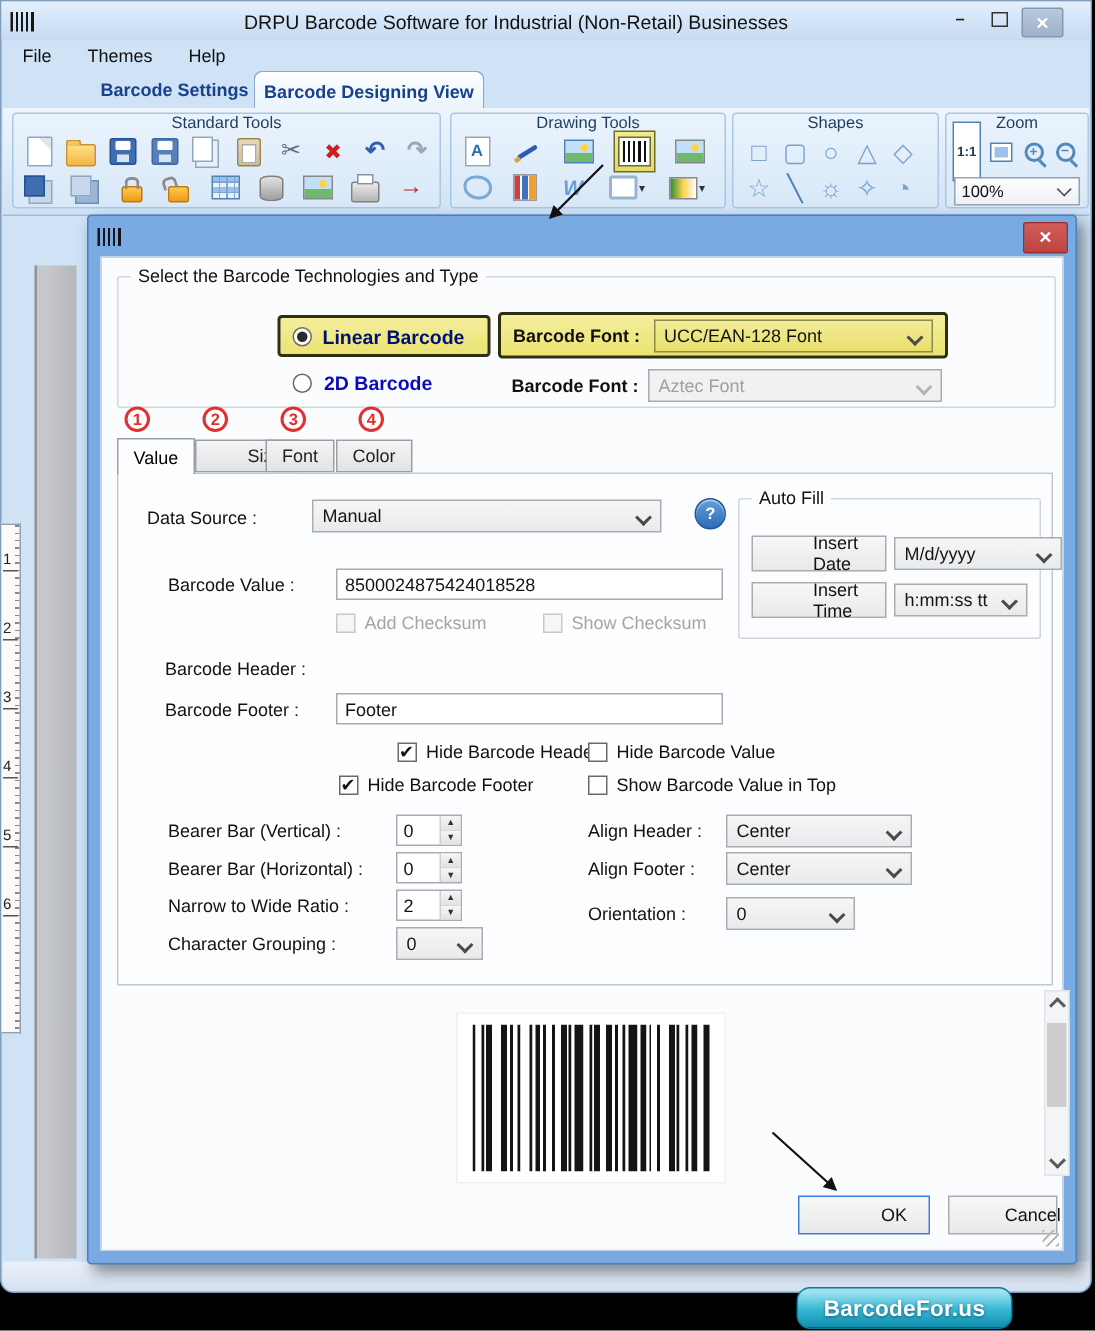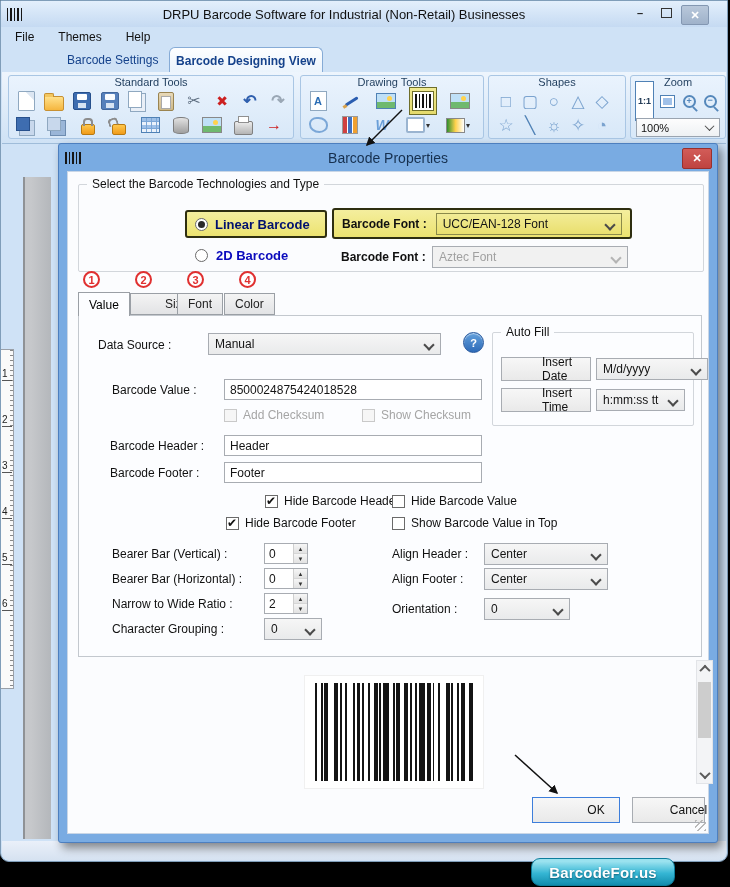--- a/index.html
+++ b/index.html
@@ -5,21 +5,21 @@
   html,body{margin:0;padding:0;}
   body{width:730px;height:887px;position:relative;background:#000;font-family:"Liberation Sans",sans-serif;overflow:hidden;}
   
   .win{position:absolute;left:0;top:0;width:728px;height:862px;background:#cfe2f6;border:1px solid #7f9db9;border-radius:0 0 9px 9px;box-sizing:border-box;}
   .titlebar{position:absolute;left:0;top:0;right:0;height:26px;background:linear-gradient(#e3effc,#c5daf2);display:flex;align-items:center;padding:0 6px;box-sizing:border-box;}
   .apptitle{position:absolute;left:60px;right:100px;text-align:center;font-size:13px;color:#111;}
   .bars-ico{background:repeating-linear-gradient(90deg,#161616 0 1.5px,transparent 1.5px 3.5px);}
   .winbtn{display:flex;align-items:center;justify-content:center;font-size:11px;color:#222;}
   .wb-close{width:26px;height:18px;background:linear-gradient(#b9c8db,#9fb2ca);border:1px solid #8397b2;border-radius:2px;color:#fff;font-weight:bold;}
   .menubar{position:absolute;left:0;top:26px;right:0;height:20px;display:flex;gap:24px;padding-left:14px;align-items:center;font-size:12px;color:#111;}
-  .doctab-inactive{position:absolute;top:52px;left:55px;font-size:12px;font-weight:normal;color:#15428b;padding-left:11px;}
+  .doctab-inactive{position:absolute;top:52px;left:55px;font-size:12px;font-weight:bold;color:#15428b;padding-left:11px;}
   .doctab-active{position:absolute;top:46px;left:168px;width:152px;height:25px;background:linear-gradient(#fdfeff,#eaf3fc);border:1px solid #86abd6;border-bottom:none;border-radius:6px 6px 0 0;display:flex;align-items:center;justify-content:center;font-size:12px;font-weight:bold;color:#15428b;}
   
   .ribbon{position:absolute;left:1px;top:71px;right:1px;height:71px;background:linear-gradient(#eef5fd,#cfe2f5);border-bottom:1px solid #9fbcd9;}
   .rgroup{position:absolute;top:3px;height:64px;background:linear-gradient(#eaf3fd,#d8e8f8);border:1px solid #a9c6e4;border-radius:3px;box-sizing:border-box;}
   .glbl{text-align:center;font-size:11px;color:#1e3c5c;line-height:13px;}
   .irow{display:flex;align-items:center;height:24px;padding:0 6px;}
   .ic{width:22px;height:22px;display:flex;align-items:center;justify-content:center;position:relative;flex:0 0 auto;}
   .gl{font-size:16px;line-height:1;}
   .ic-page{width:15px;height:18px;background:linear-gradient(225deg,#dce6f2 24%,#fff 25%);border:1px solid #8fa8c0;border-radius:1px;}
   .ic-folder{width:18px;height:13px;background:linear-gradient(#ffe08a,#f5b63f);border:1px solid #c79032;border-radius:1px 2px 2px 2px;position:relative;margin-top:5px;}
@@ -299,21 +299,20 @@
         <marker id="ah1" markerWidth="8" markerHeight="8" refX="5" refY="3" orient="auto">
           <path d="M0,0 L6,3 L0,6 z" fill="#111"></path>
         </marker>
       </defs>
     <line x1="46" y1="6" x2="11" y2="41" stroke="#111" stroke-width="1.5" marker-end="url(#ah1)"></line>
   </svg>
 
   <div class="dialog">
     <div class="dtitle">
       <div class="bars-ico" style="width:16px;height:12px;"></div>
-      <div class="dtitle-text">Barcode Properties</div>
     </div>
     <div class="dclose">✕</div>
 
     <div class="dcontent">
 
       <div class="gbox" style="left:10px;top:12px;width:624px;height:86px;">
         <div class="glabel">Select the Barcode Technologies and Type</div>
       </div>
 
       <div class="ylbox" style="left:117px;top:38px;width:142px;height:28px;">
@@ -379,21 +378,20 @@
       <div class="cbrow dim" style="left:156px;top:236px;">
         <span class="cb dis"></span>
         <span>Add Checksum</span>
       </div>
       <div class="cbrow dim" style="left:294px;top:236px;">
         <span class="cb dis"></span>
         <span>Show Checksum</span>
       </div>
 
       <div class="lab" style="left:42px;top:267px;">Barcode Header :</div>
-      <div class="tbox" style="left:156px;top:263px;width:258px;">Header</div>
 
       <div class="lab" style="left:42px;top:294px;">Barcode Footer :</div>
       <div class="tbox" style="left:156px;top:290px;width:258px;">Footer</div>
 
       <div class="cbrow" style="left:158px;top:322px;margin-left:39px;">
         <span class="cb checked"></span>
         <span>Hide Barcode Header</span>
       </div>
       <div class="cbrow" style="left:324px;top:322px;">
         <span class="cb"></span>

